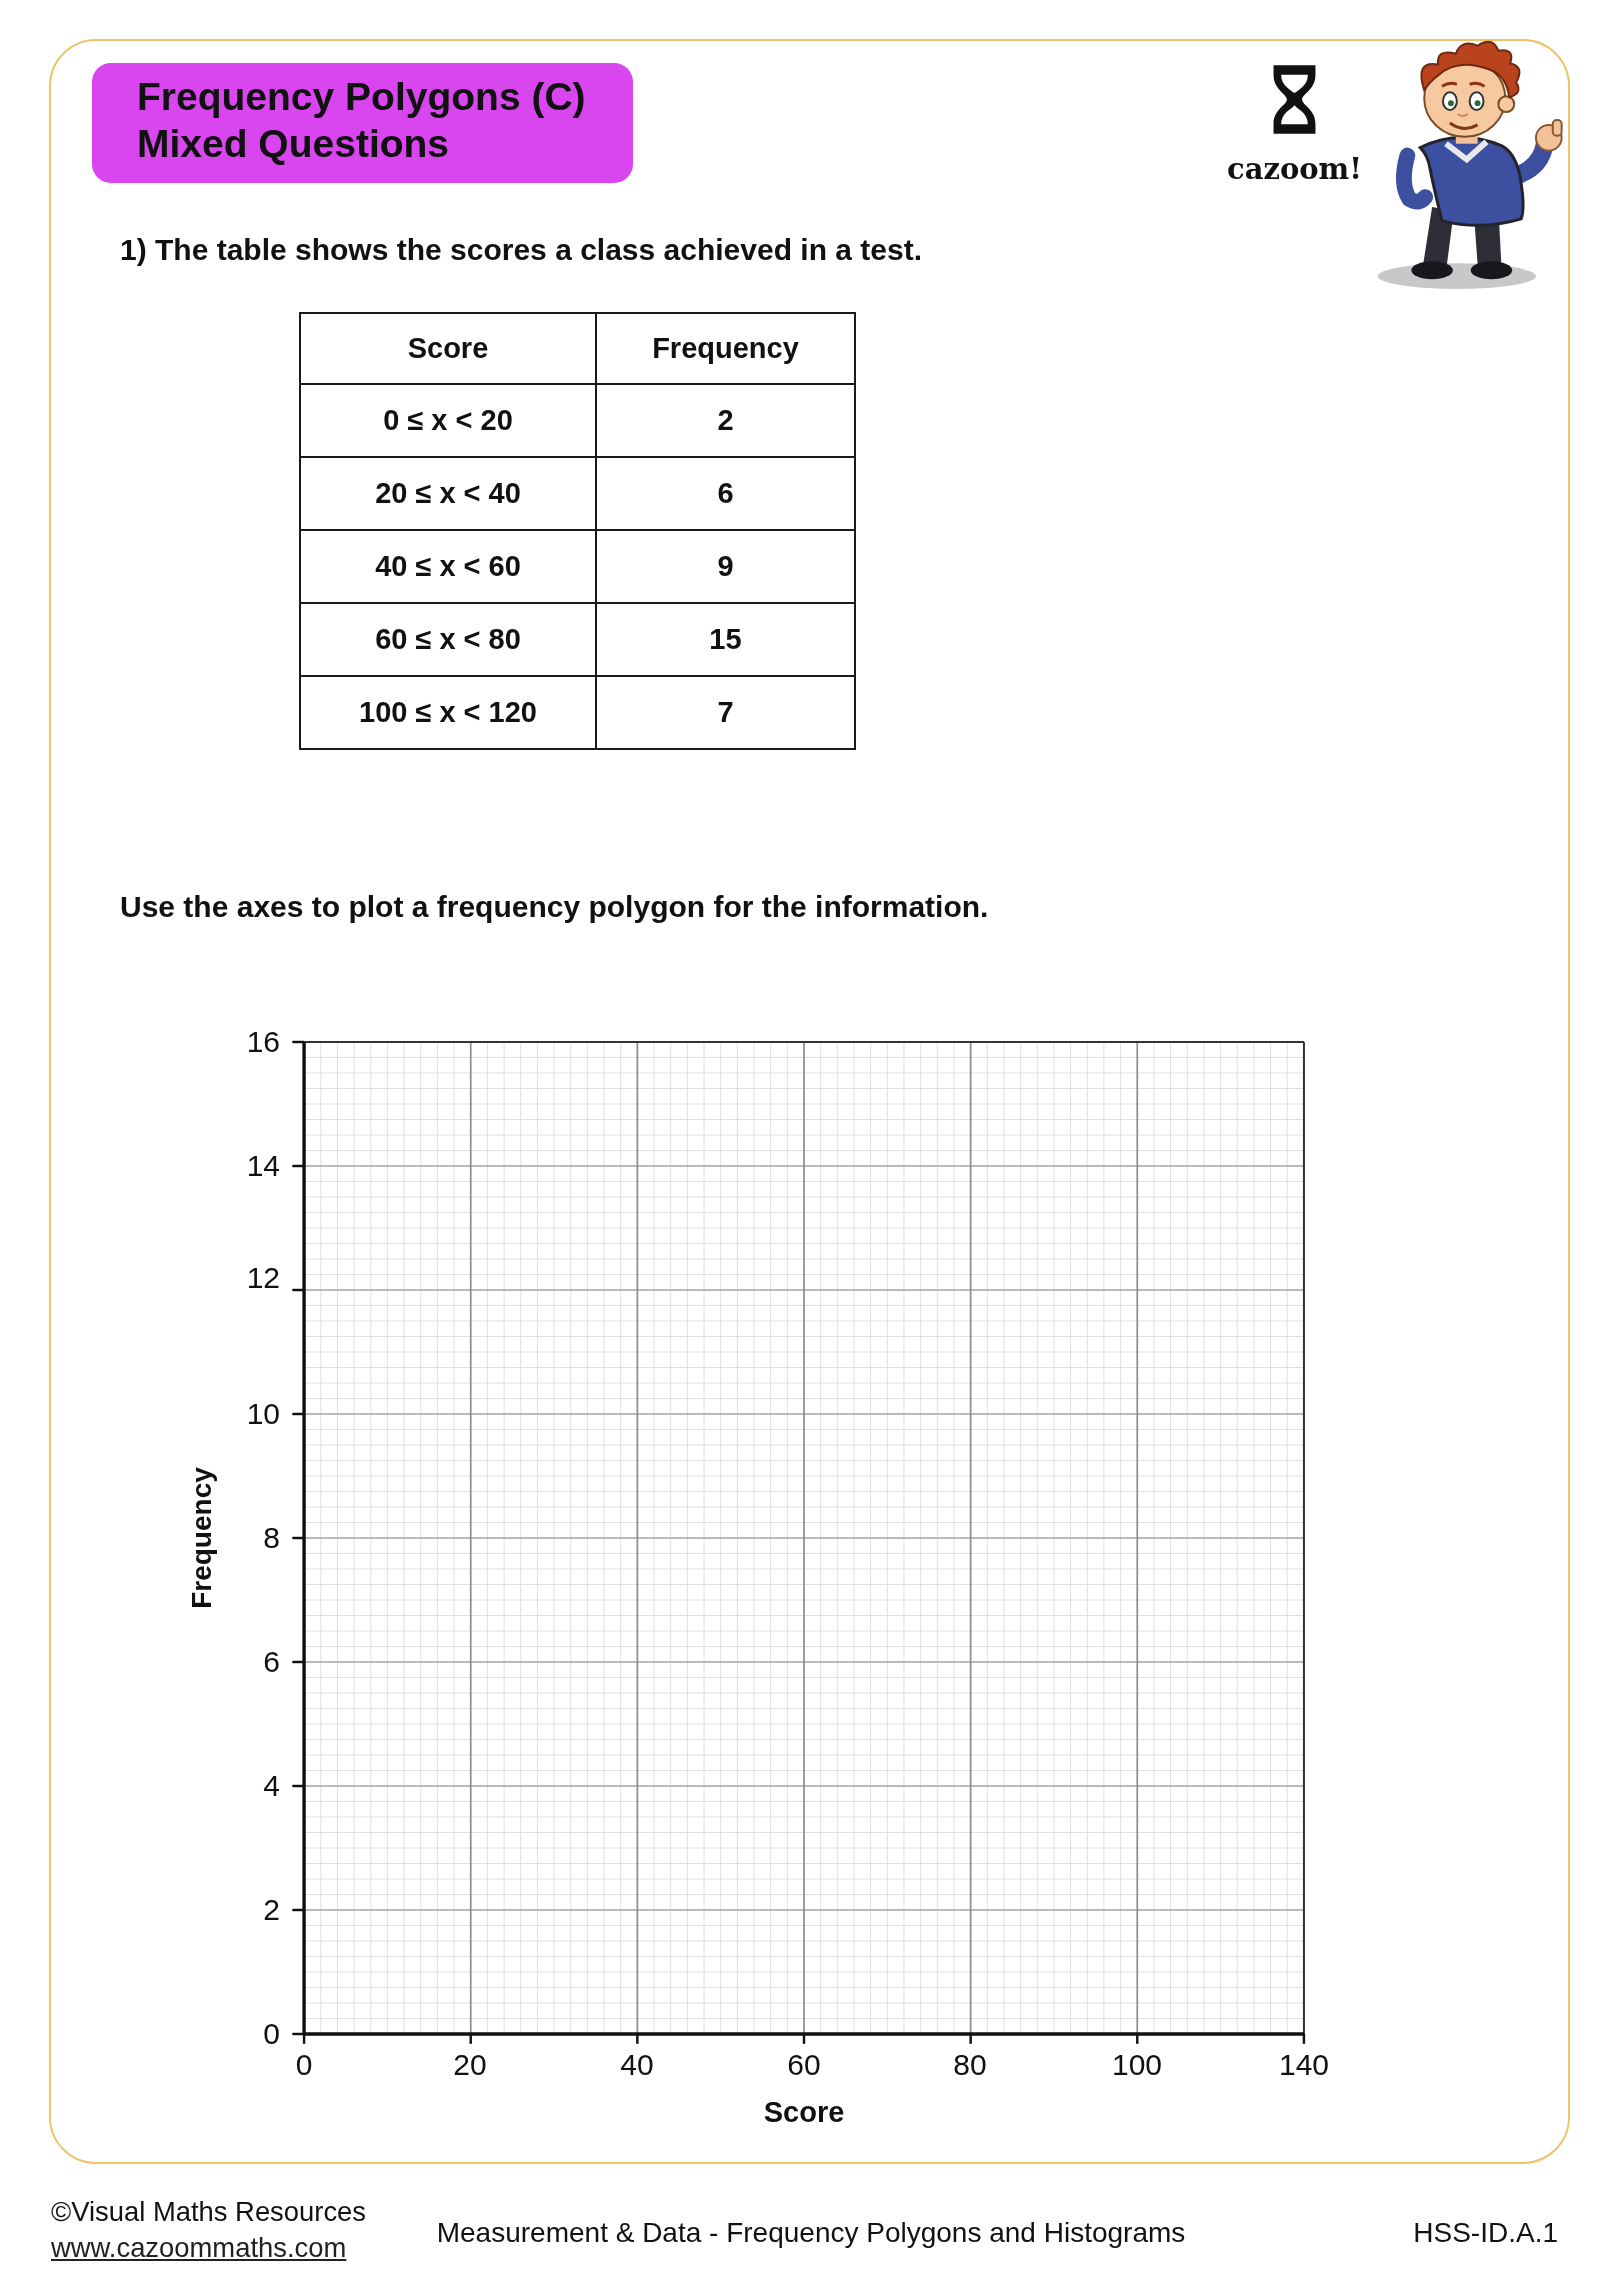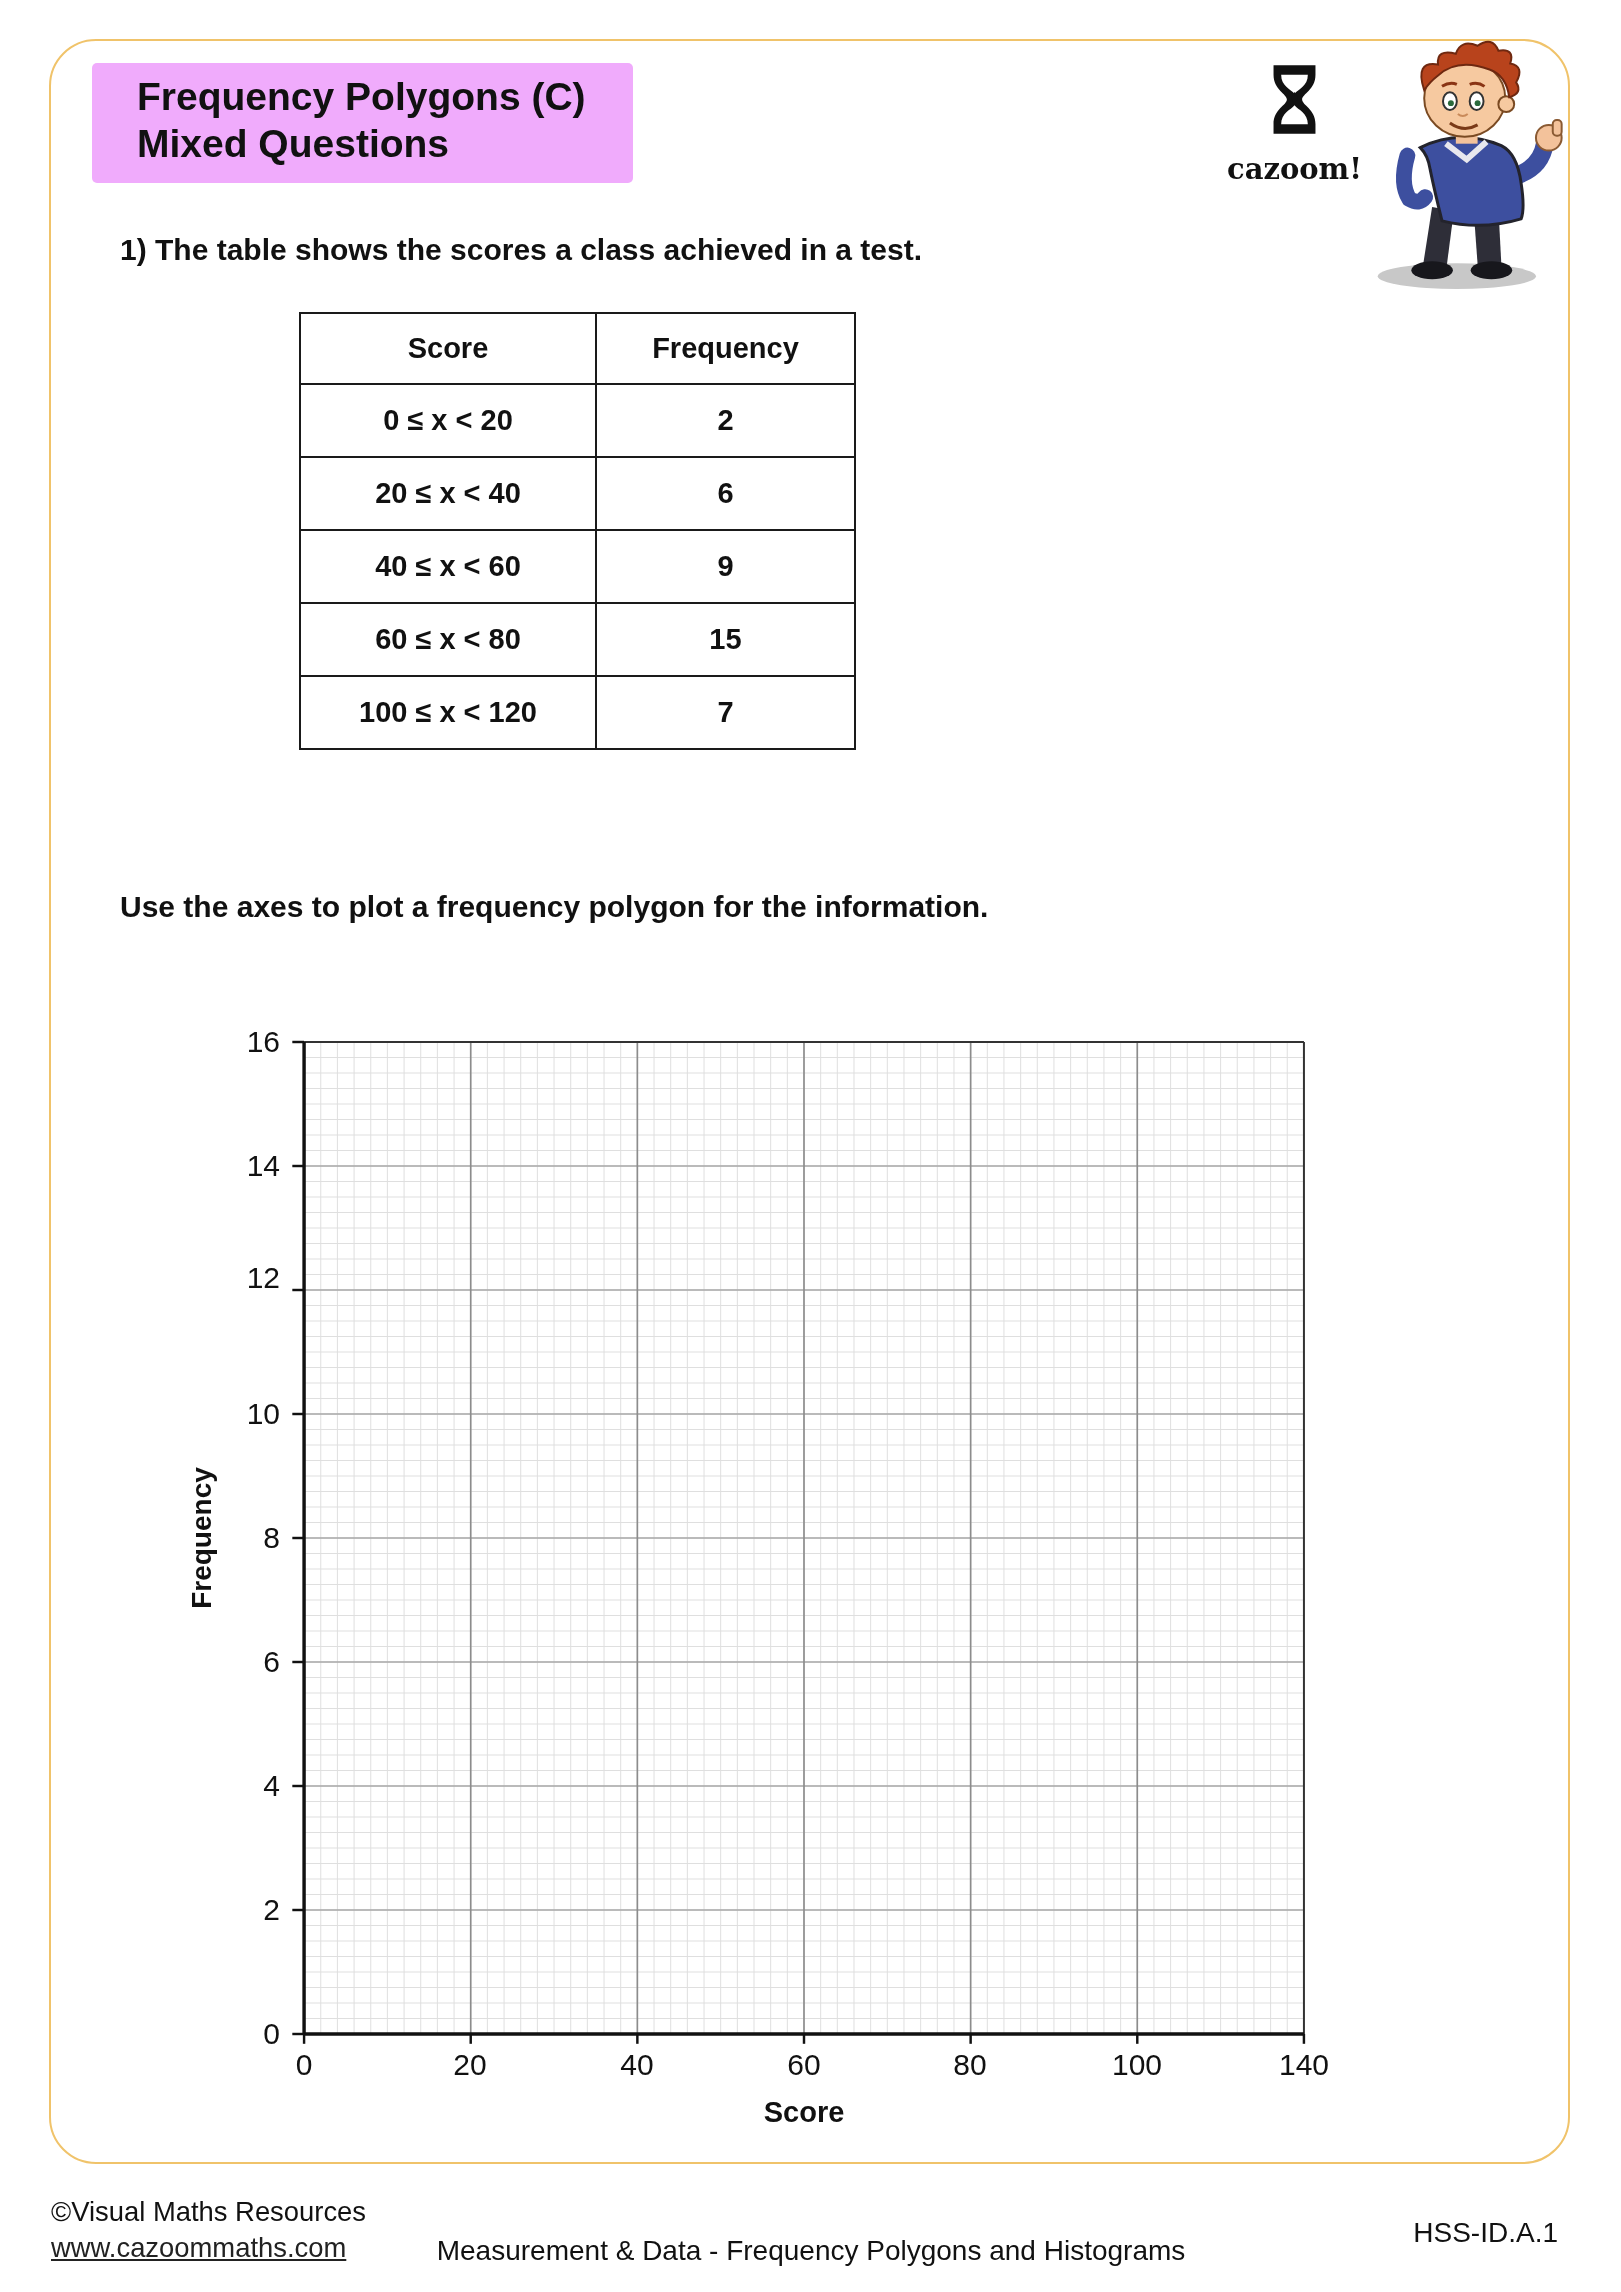--- a/index.html
+++ b/index.html
@@ -2,21 +2,21 @@
 <html><head>
 <meta charset="utf-8">
 <style>
   html,body{margin:0;padding:0;background:#ffffff;}
   body{width:1621px;height:2293px;position:relative;font-family:"Liberation Sans",sans-serif;color:#111;}
 
   .page-border{position:absolute;left:49px;top:39px;width:1517px;height:2121px;
     border:2.9px solid #f0c36a;border-radius:47px;}
 
   .header-box{position:absolute;left:92px;top:63px;width:541px;height:120px;
-    background:#f0abfc;border-radius:5px;}
+    background:#d946ef;border-radius:19px;}
   .header-title{padding:9.8px 0 0 45px;font-size:39px;font-weight:bold;line-height:1.22;color:#111;}
 
   .logo{position:absolute;left:1221px;top:63px;width:147px;text-align:center;}
   .logo-text{font-family:"DejaVu Serif",serif;font-weight:bold;font-size:29px;margin-top:12px;color:#111;}
 
   .mascot{position:absolute;left:1362px;top:27.4px;width:249px;height:267px;}
 
   .question-text{position:absolute;left:120px;top:233px;font-size:30px;font-weight:bold;}
   .instruction-text{position:absolute;left:120px;top:890px;font-size:30px;font-weight:bold;}
 
@@ -34,21 +34,21 @@
   .ytick{position:absolute;left:-102px;width:78px;text-align:right;font-size:30px;line-height:37px;color:#111;}
   .xtick{position:absolute;top:1006px;width:78px;text-align:center;font-size:30px;color:#111;}
 
   .y-axis-title{position:absolute;left:202px;top:1538px;transform:translate(-50%,-50%) rotate(-90deg);
     font-size:28px;font-weight:bold;white-space:nowrap;}
   .x-axis-title{position:absolute;left:804px;top:2096px;transform:translateX(-50%);
     font-size:29px;font-weight:bold;}
 
   .footer-left{position:absolute;left:51px;top:2194px;font-size:27.4px;line-height:1.3;}
   .footer-link{color:#222;text-decoration:underline;}
-  .footer-center{position:absolute;left:811px;top:2217px;transform:translateX(-50%);font-size:28px;white-space:nowrap;margin-top:18px;}
+  .footer-center{position:absolute;left:811px;top:2217px;transform:translateX(-50%);font-size:28px;white-space:nowrap;}
   .footer-right{position:absolute;right:63px;top:2217px;font-size:28px;}
 </style>
 </head>
 <body>
 
 <div class="page-border"></div>
 
 <div class="header-box">
   <div class="header-title">
     <div>Frequency Polygons (C)</div>

